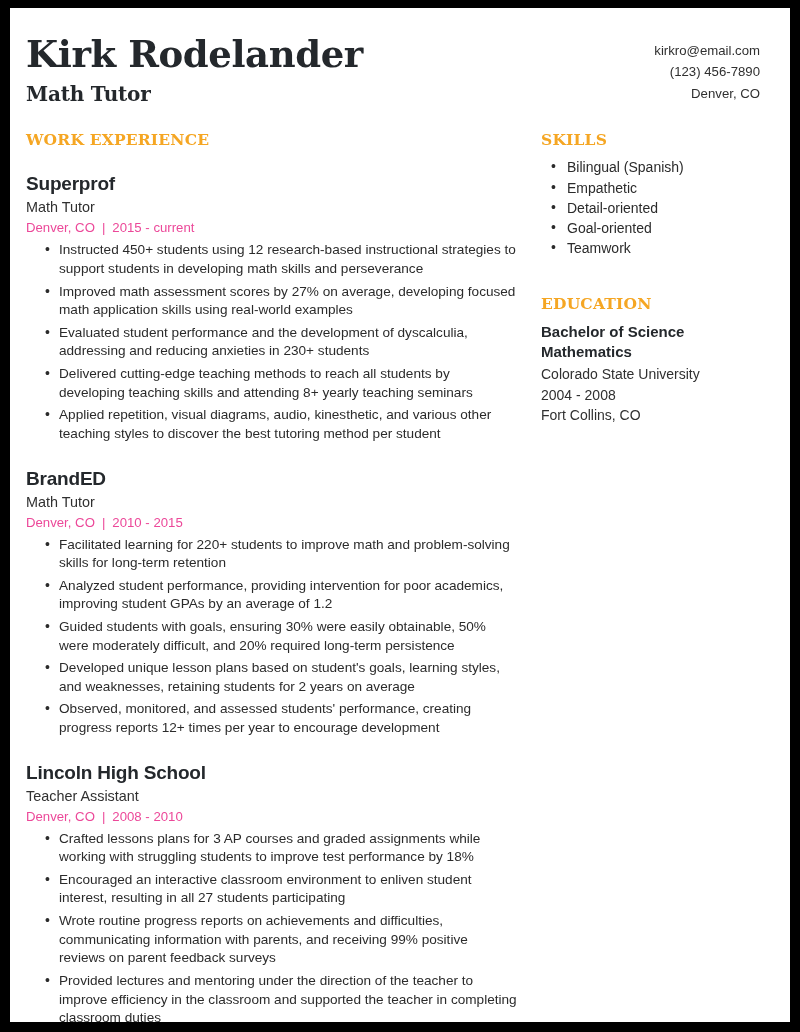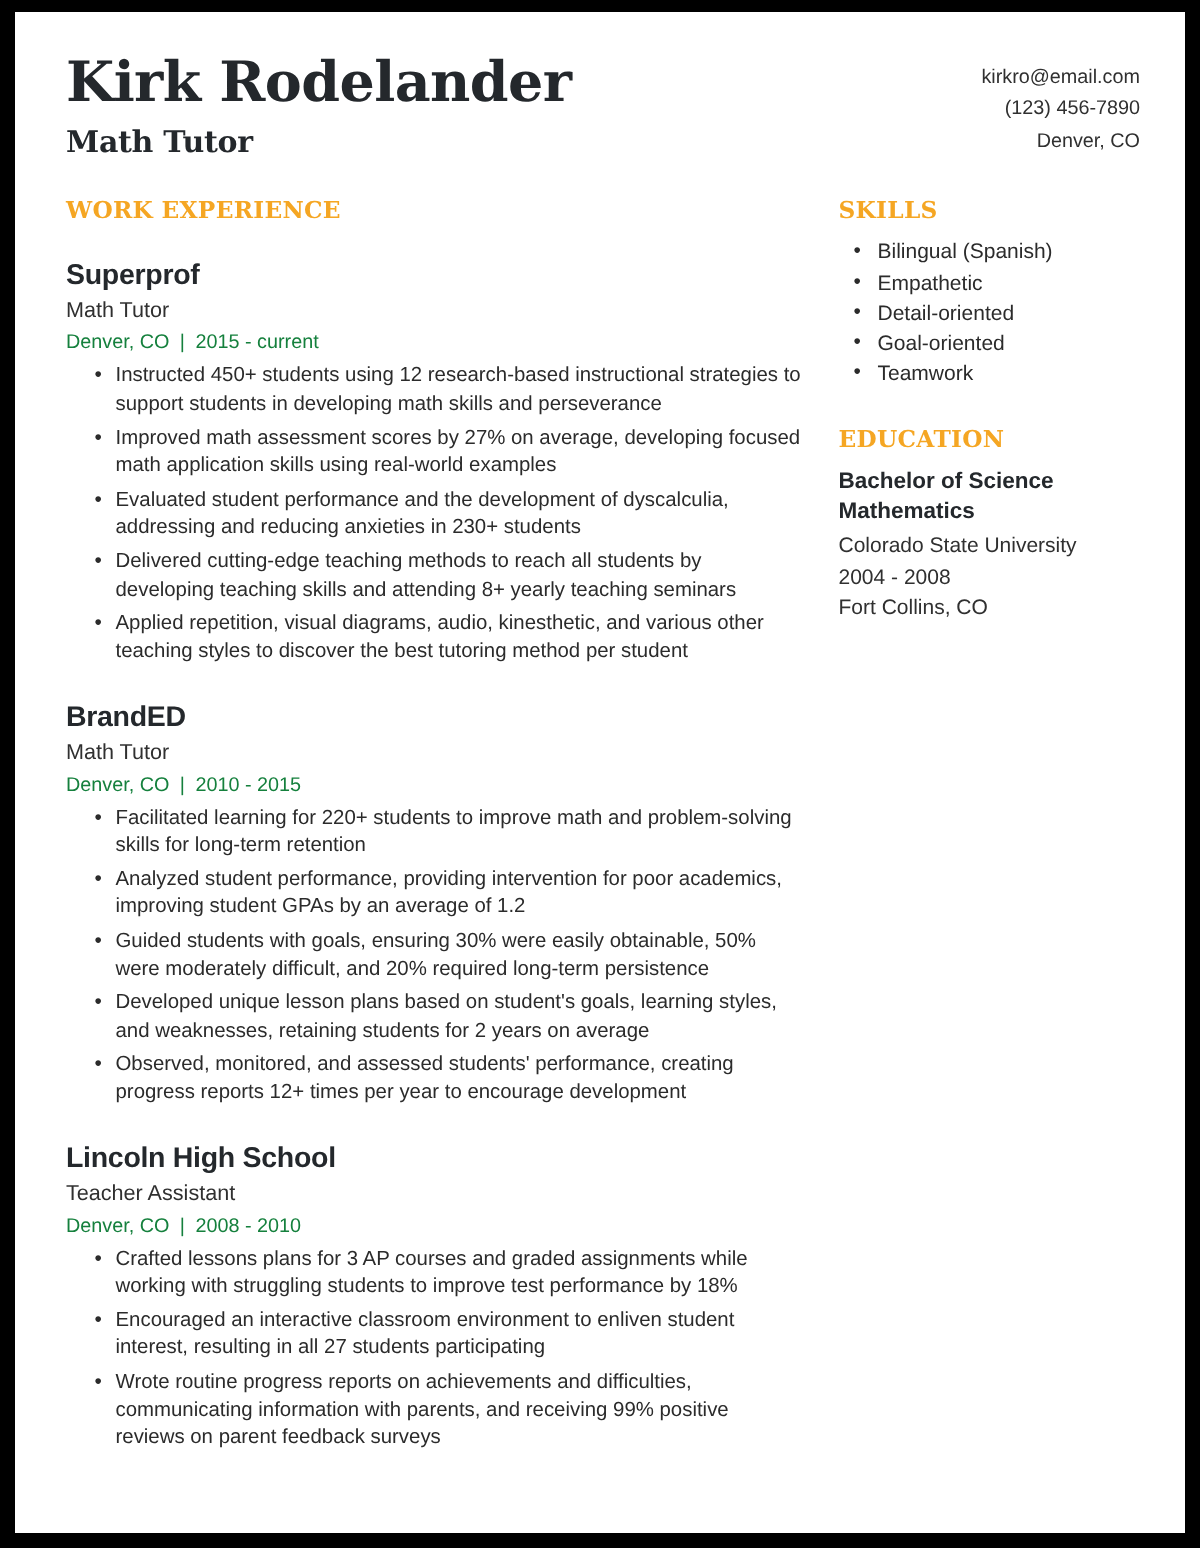--- a/index.html
+++ b/index.html
@@ -15,21 +15,21 @@
     position: absolute;
     left: 10px;
     top: 8px;
     width: 780px;
     height: 1014px;
     background: #ffffff;
     overflow: hidden;
   }
 
   .inner {
-    padding: 26px 30px 0 34px;
+    padding: 26px 30px 0 16px;
   }
 
   
   .header {
     display: flex;
     align-items: flex-start;
     justify-content: space-between;
   }
   .name {
     font-family: "DejaVu Serif", serif;
@@ -81,21 +81,21 @@
     color: #24282c;
     letter-spacing: -0.2px;
   }
   .role {
     font-size: 14.4px;
     color: #303030;
     margin-top: 4px;
   }
   .meta {
     font-size: 13.2px;
-    color: #15803d;
+    color: #ec4899;
     margin-top: 5px;
   }
   .meta .sep { padding: 0 7px; }
 
   ul.bullets {
     margin-top: 6px;
     padding-left: 19px;
     list-style: none;
   }
   ul.bullets li {
@@ -131,21 +131,21 @@
   }
   ul.skills li::before {
     content: "•";
     position: absolute;
     left: 0;
     top: -1px;
     font-size: 14px;
     color: #2b2b2b;
   }
 
-  .edu-block { margin-top: 25px; }
+  .edu-block { margin-top: 36px; }
   .edu-degree {
     font-size: 15px;
     font-weight: 700;
     color: #24282c;
     line-height: 1.34;
     margin-top: 9px;
   }
   .edu-line {
     font-size: 14px;
     color: #303030;
@@ -209,20 +209,21 @@
         <div class="job">
           <div class="company">Lincoln High School</div>
           <div class="role">Teacher Assistant</div>
           <div class="meta">
             <span>Denver, CO</span><span class="sep">|</span><span>2008 - 2010</span>
           </div>
           <ul class="bullets">
             <li>Crafted lessons plans for 3 AP courses and graded assignments while working with struggling students to improve test performance by 18%</li>
             <li>Encouraged an interactive classroom environment to enliven student interest, resulting in all 27 students participating</li>
             <li>Wrote routine progress reports on achievements and difficulties, communicating information with parents, and receiving 99% positive reviews on parent feedback surveys</li>
+            <li>Provided lectures and mentoring under the direction of the teacher to improve efficiency in the classroom and supported the teacher in completing classroom duties</li>
           </ul>
         </div>
       </div>
 
       <div class="col-right">
 
         <div class="section-head">SKILLS</div>
         <ul class="skills">
           <li>Bilingual (Spanish)</li>
           <li>Empathetic</li>

